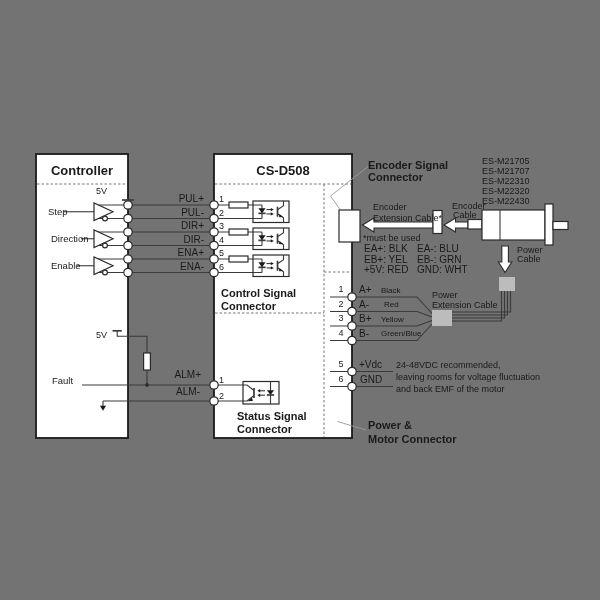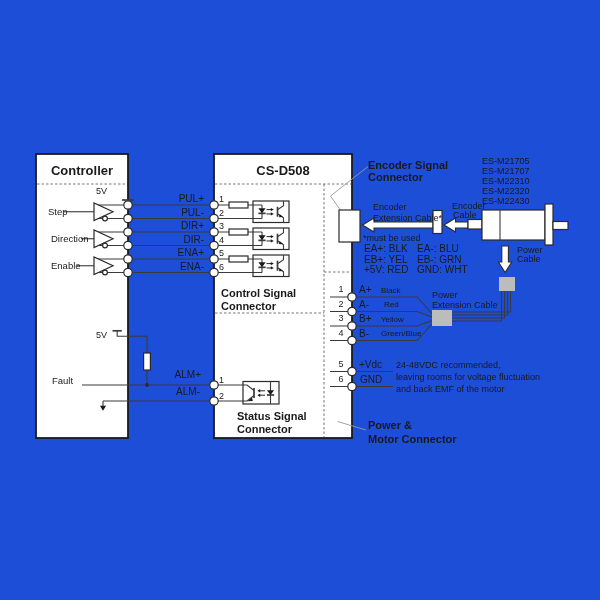--- a/index.html
+++ b/index.html
@@ -1,16 +1,16 @@
 <!DOCTYPE html>
 <html><head>
 <meta charset="utf-8">
 <style>
   html,body{margin:0;padding:0;background:#ffffff;}
-  #stage{width:600px;height:600px;background:#1d4ed8;position:relative;overflow:hidden;}
+  #stage{width:600px;height:600px;background:#737373;position:relative;overflow:hidden;}
   svg{display:block;}
   text{font-family:"Liberation Sans","DejaVu Sans",sans-serif;fill:#1a1a1a;}
   .b{font-weight:bold;}
   .s8{font-size:8px;} .s9{font-size:9px;} .s95{font-size:9.5px;}
   .s10{font-size:10px;} .s11{font-size:11px;} .s13{font-size:13px;}
   .mid{text-anchor:middle;} .end{text-anchor:end;}
   .w{stroke:#3a3a3a;stroke-width:1.1;fill:none;}
   .bx{stroke:#1a1a1a;stroke-width:1.8;fill:#ffffff;}
   .ob{stroke:#2a2a2a;stroke-width:1.2;fill:none;}
   .wh{fill:#ffffff;stroke:#2a2a2a;stroke-width:1.2;}

